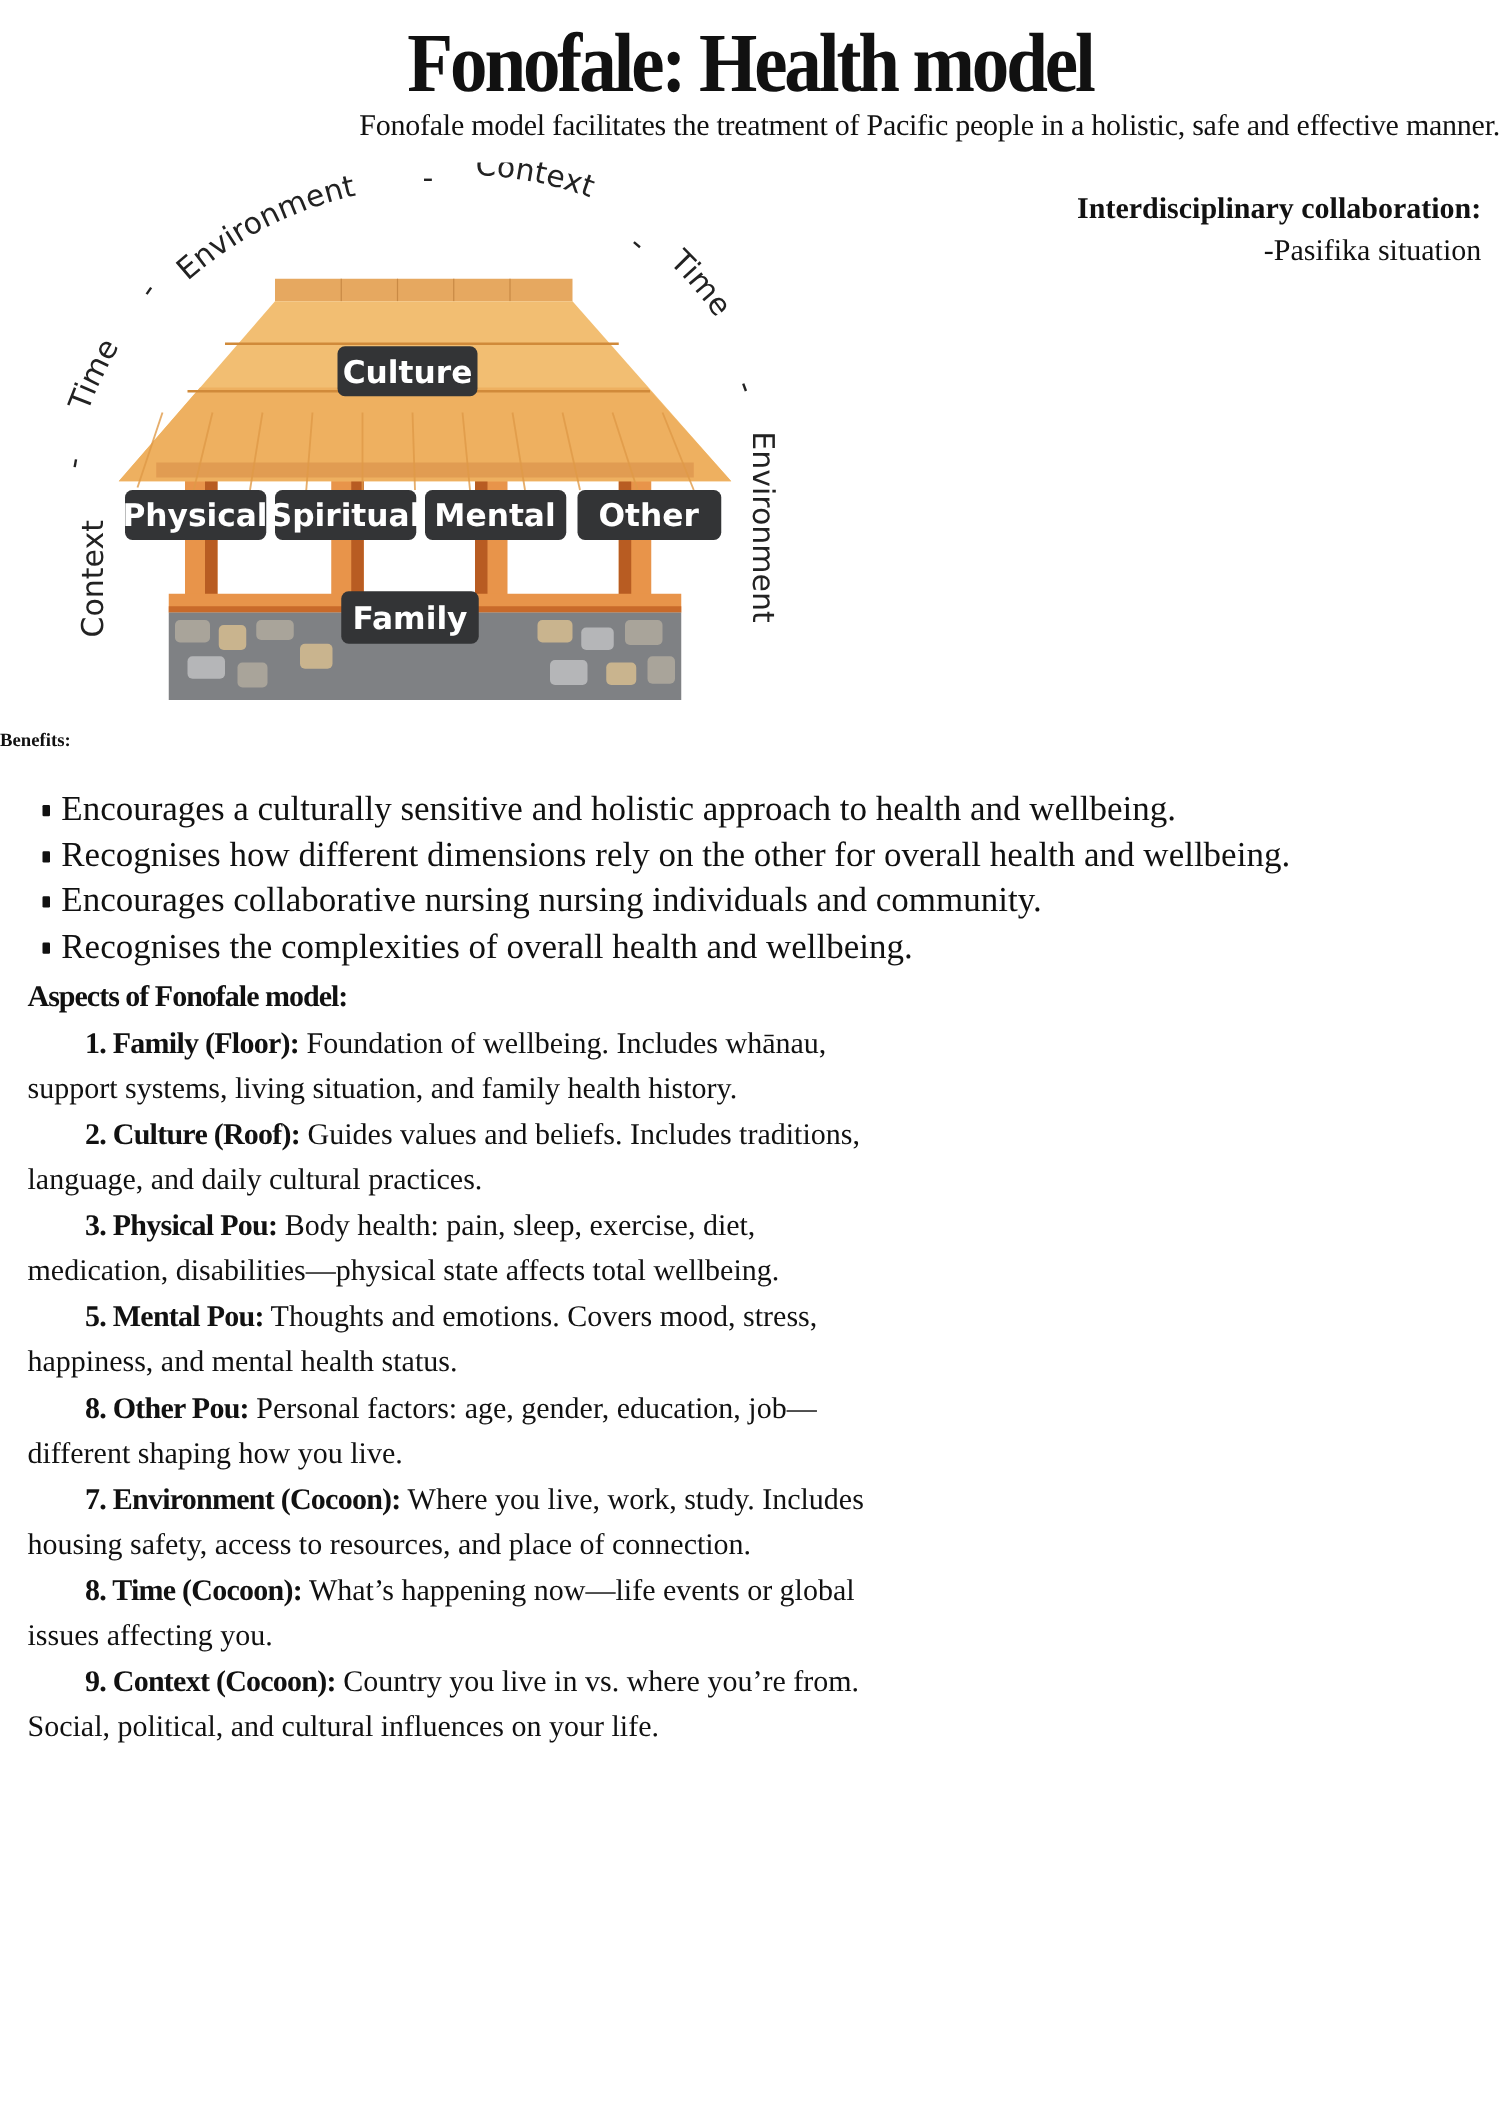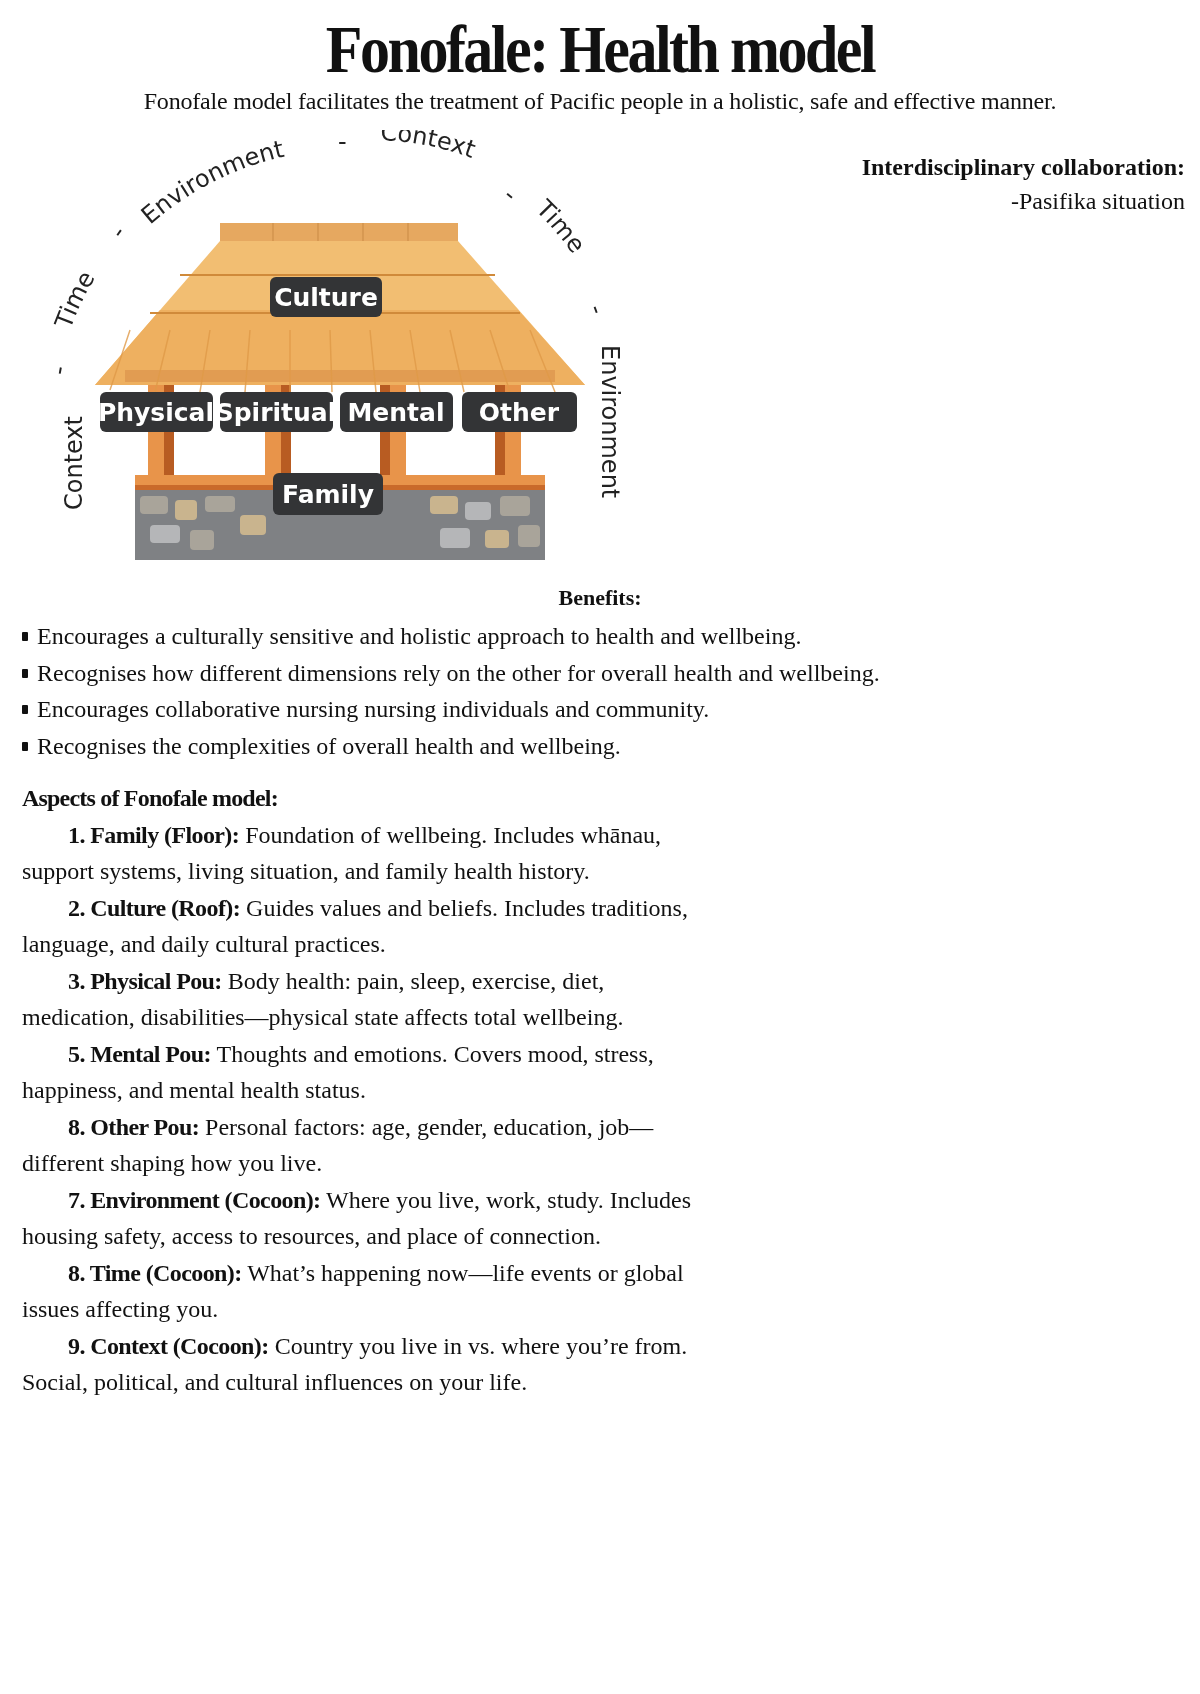--- a/index.html
+++ b/index.html
@@ -1,30 +1,30 @@
 <!DOCTYPE html>
 <html><head>
 <meta charset="utf-8">
 <style>
   html, body { margin: 0; padding: 0; background: #ffffff; }
   body { width: 1200px; height: 1694px; position: relative; overflow: hidden;
          font-family: "DejaVu Serif", "Liberation Serif", serif; color: #111; }
   .title { position: absolute; top: 14px; left: 0; width: 1200px; text-align: center;
            font-family: "Liberation Serif", serif; font-weight: bold; font-size: 60px;
            letter-spacing: -2.5px; line-height: 72px; transform: scaleY(1.12); }
-  .subtitle { position: absolute; top: 88px; left: 0; width: 1200px; text-align: center;
+  .subtitle { position: absolute; top: 88px; left: 0; width: 1200px; text-align: right;
               font-family: "Liberation Serif", serif; font-size: 24px; letter-spacing: -0.2px; }
   .diagram { position: absolute; left: 40px; top: 130px; width: 660px; height: 450px; }
   .collab { position: absolute; left: 735px; top: 150px; width: 450px; text-align: right;
             font-family: "Liberation Serif", serif; font-size: 24px; line-height: 34px; }
   .collab .head { font-weight: bold; }
-  .benefits-head { position: absolute; top: 585px; left: 0; width: 1200px; text-align: center;
-                   font-family: "Liberation Serif", serif; font-weight: bold; font-size: 22px; }
-  .benefits { position: absolute; top: 618px; left: 22px; margin: 0; padding: 0; list-style: none;
-              font-family: "Liberation Serif", serif; font-size: 24px; }
+  .benefits-head { position: absolute; top: 585px; left: 0; width: 1200px; 
+                   font-family: "Liberation Serif", serif; font-weight: bold; font-size: 15px; }
+  .benefits { position: absolute; top: 618px; left: 22px; margin: 12px; padding: 0; list-style: none;
+              font-family: "Liberation Serif", serif; font-size: 28px; }
   .benefits li { height: 36.6px; line-height: 36px; white-space: nowrap; }
   .benefits .dot { display: inline-block; width: 6px; height: 9px; background: #111;
                    margin-right: 9px; vertical-align: 3px; border-radius: 1px; }
   .aspects { position: absolute; top: 780px; left: 22px; width: 680px;
              font-family: "Liberation Serif", serif; font-size: 24px; line-height: 36.5px; }
   .aspects .ahead { font-weight: bold; letter-spacing: -0.8px; }
   .aspects .term { font-weight: bold; letter-spacing: -0.6px; margin-left: 46px; }
   .aspects p { margin: 0; }
   .label-box { fill: #333436; }
   .label-text { font-family: "DejaVu Sans", sans-serif; font-weight: bold; fill: #fff; font-size: 25px; }

